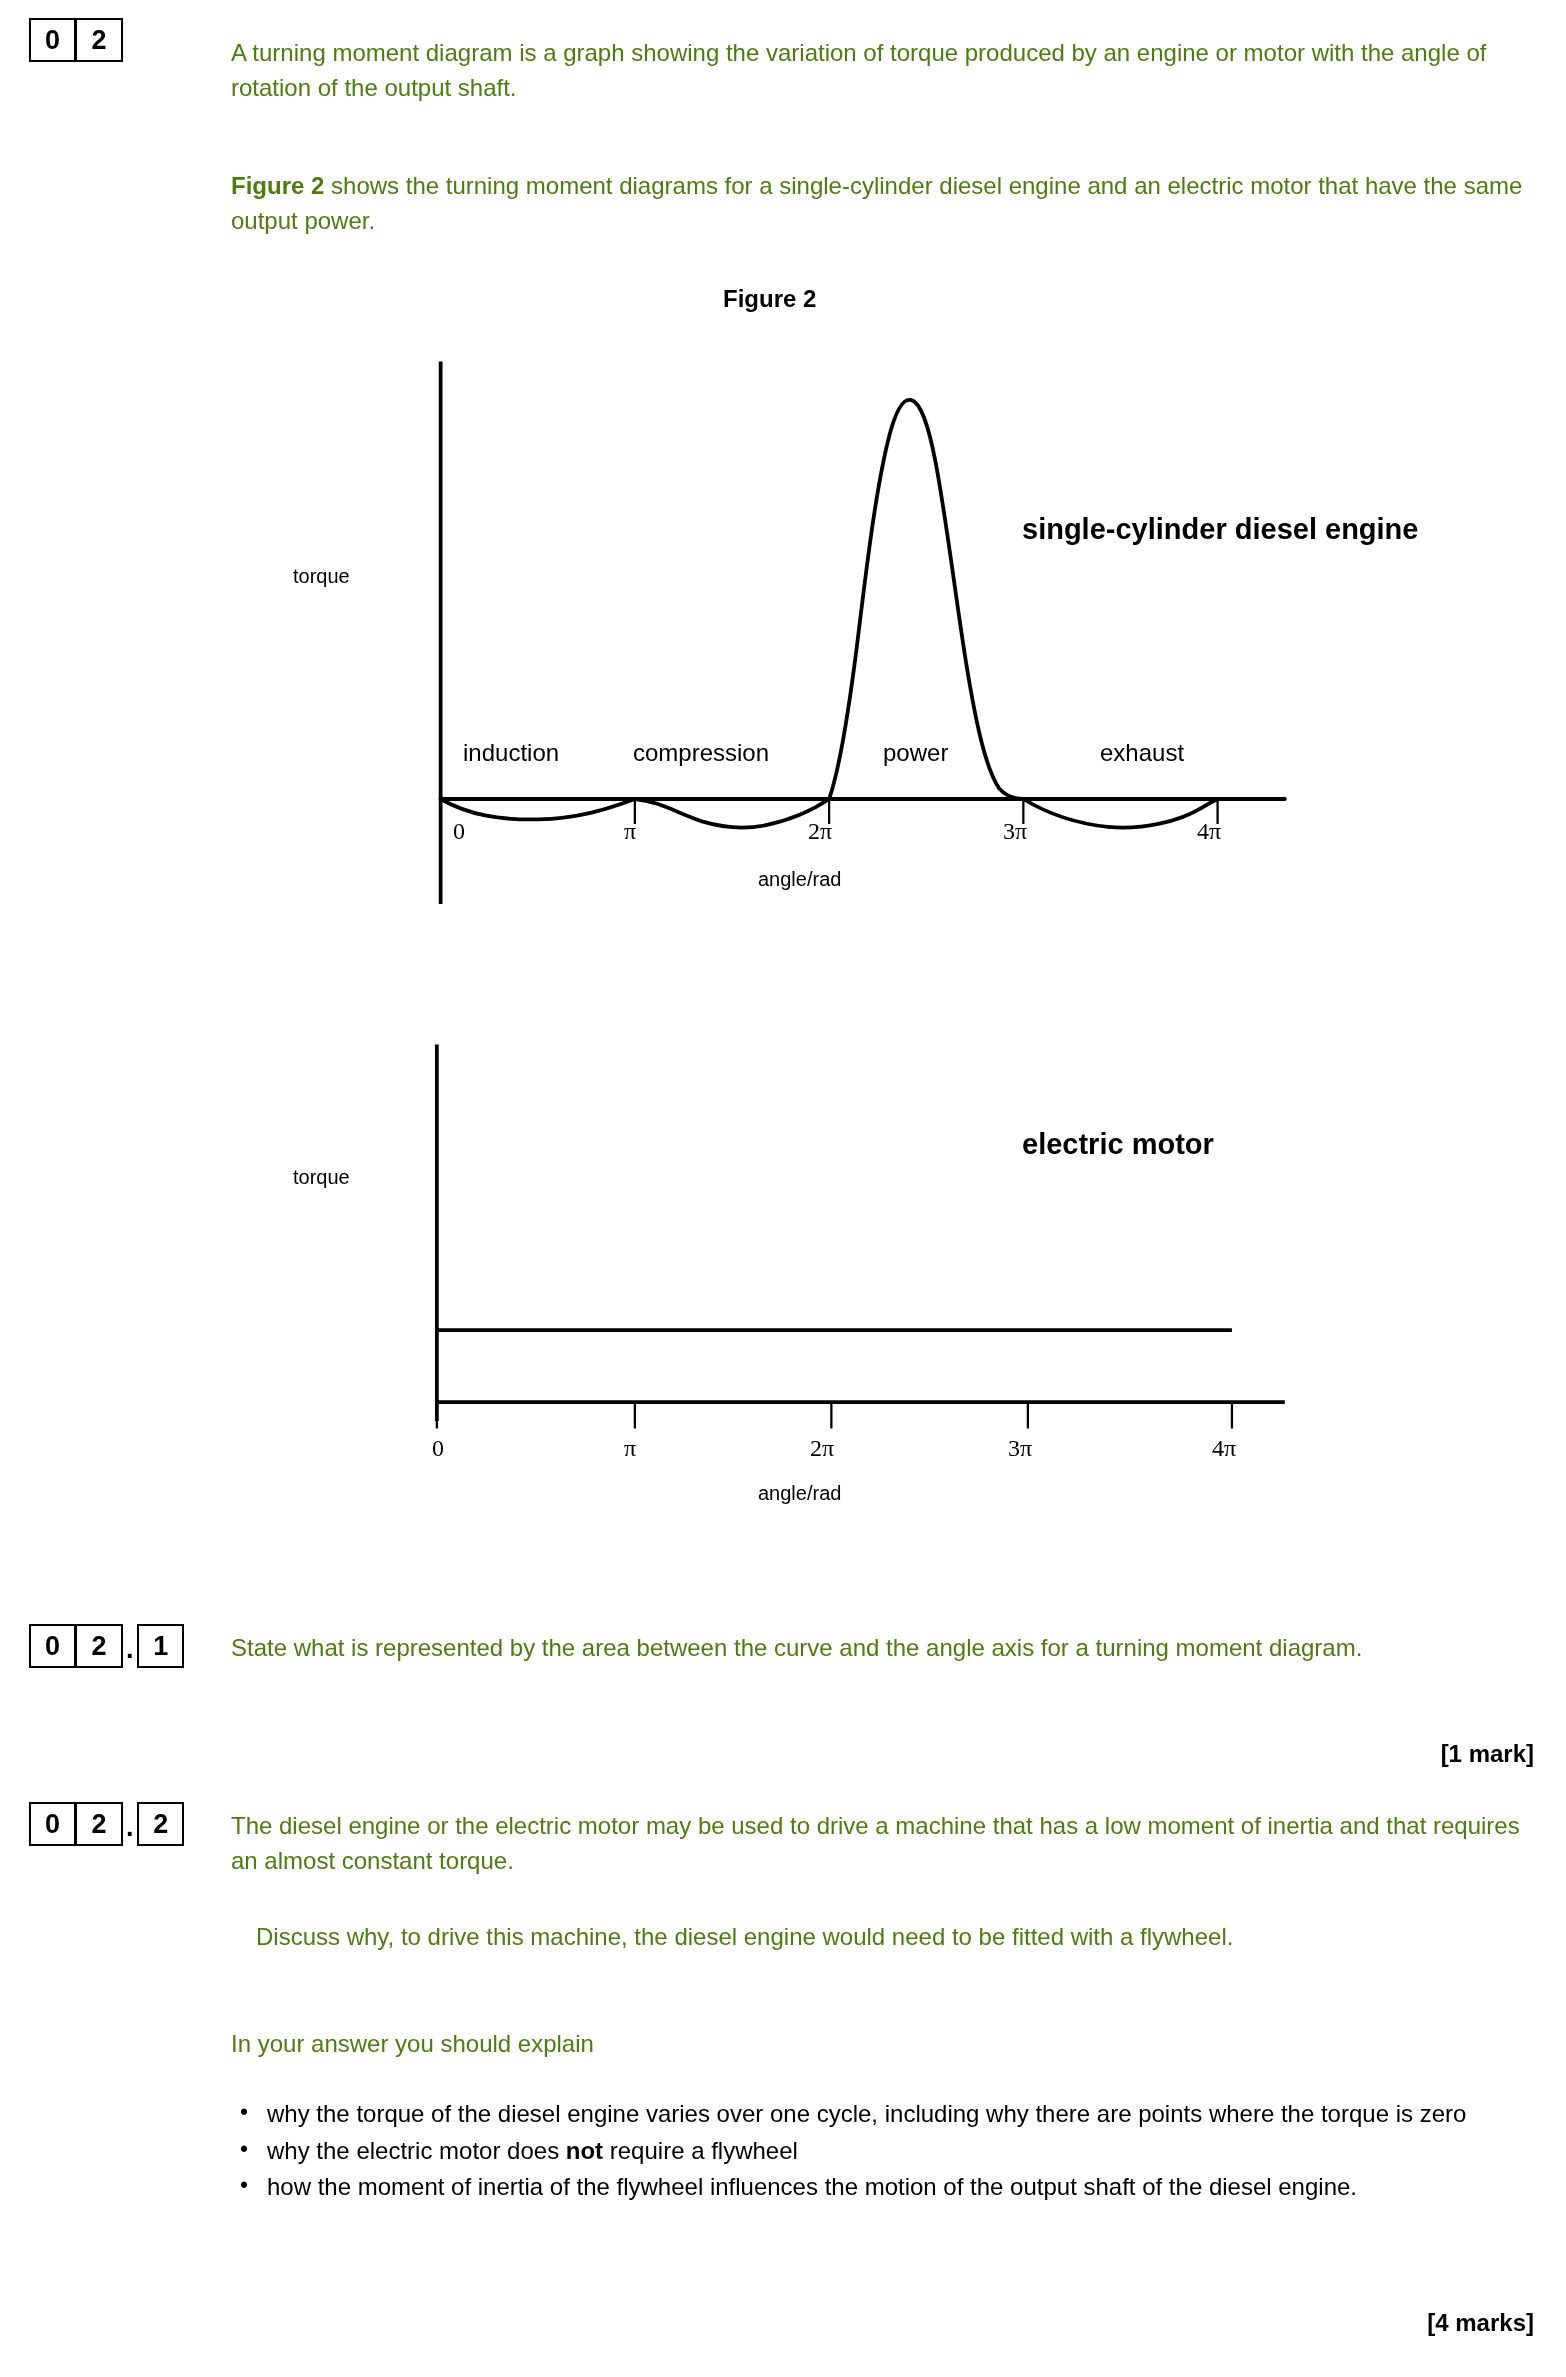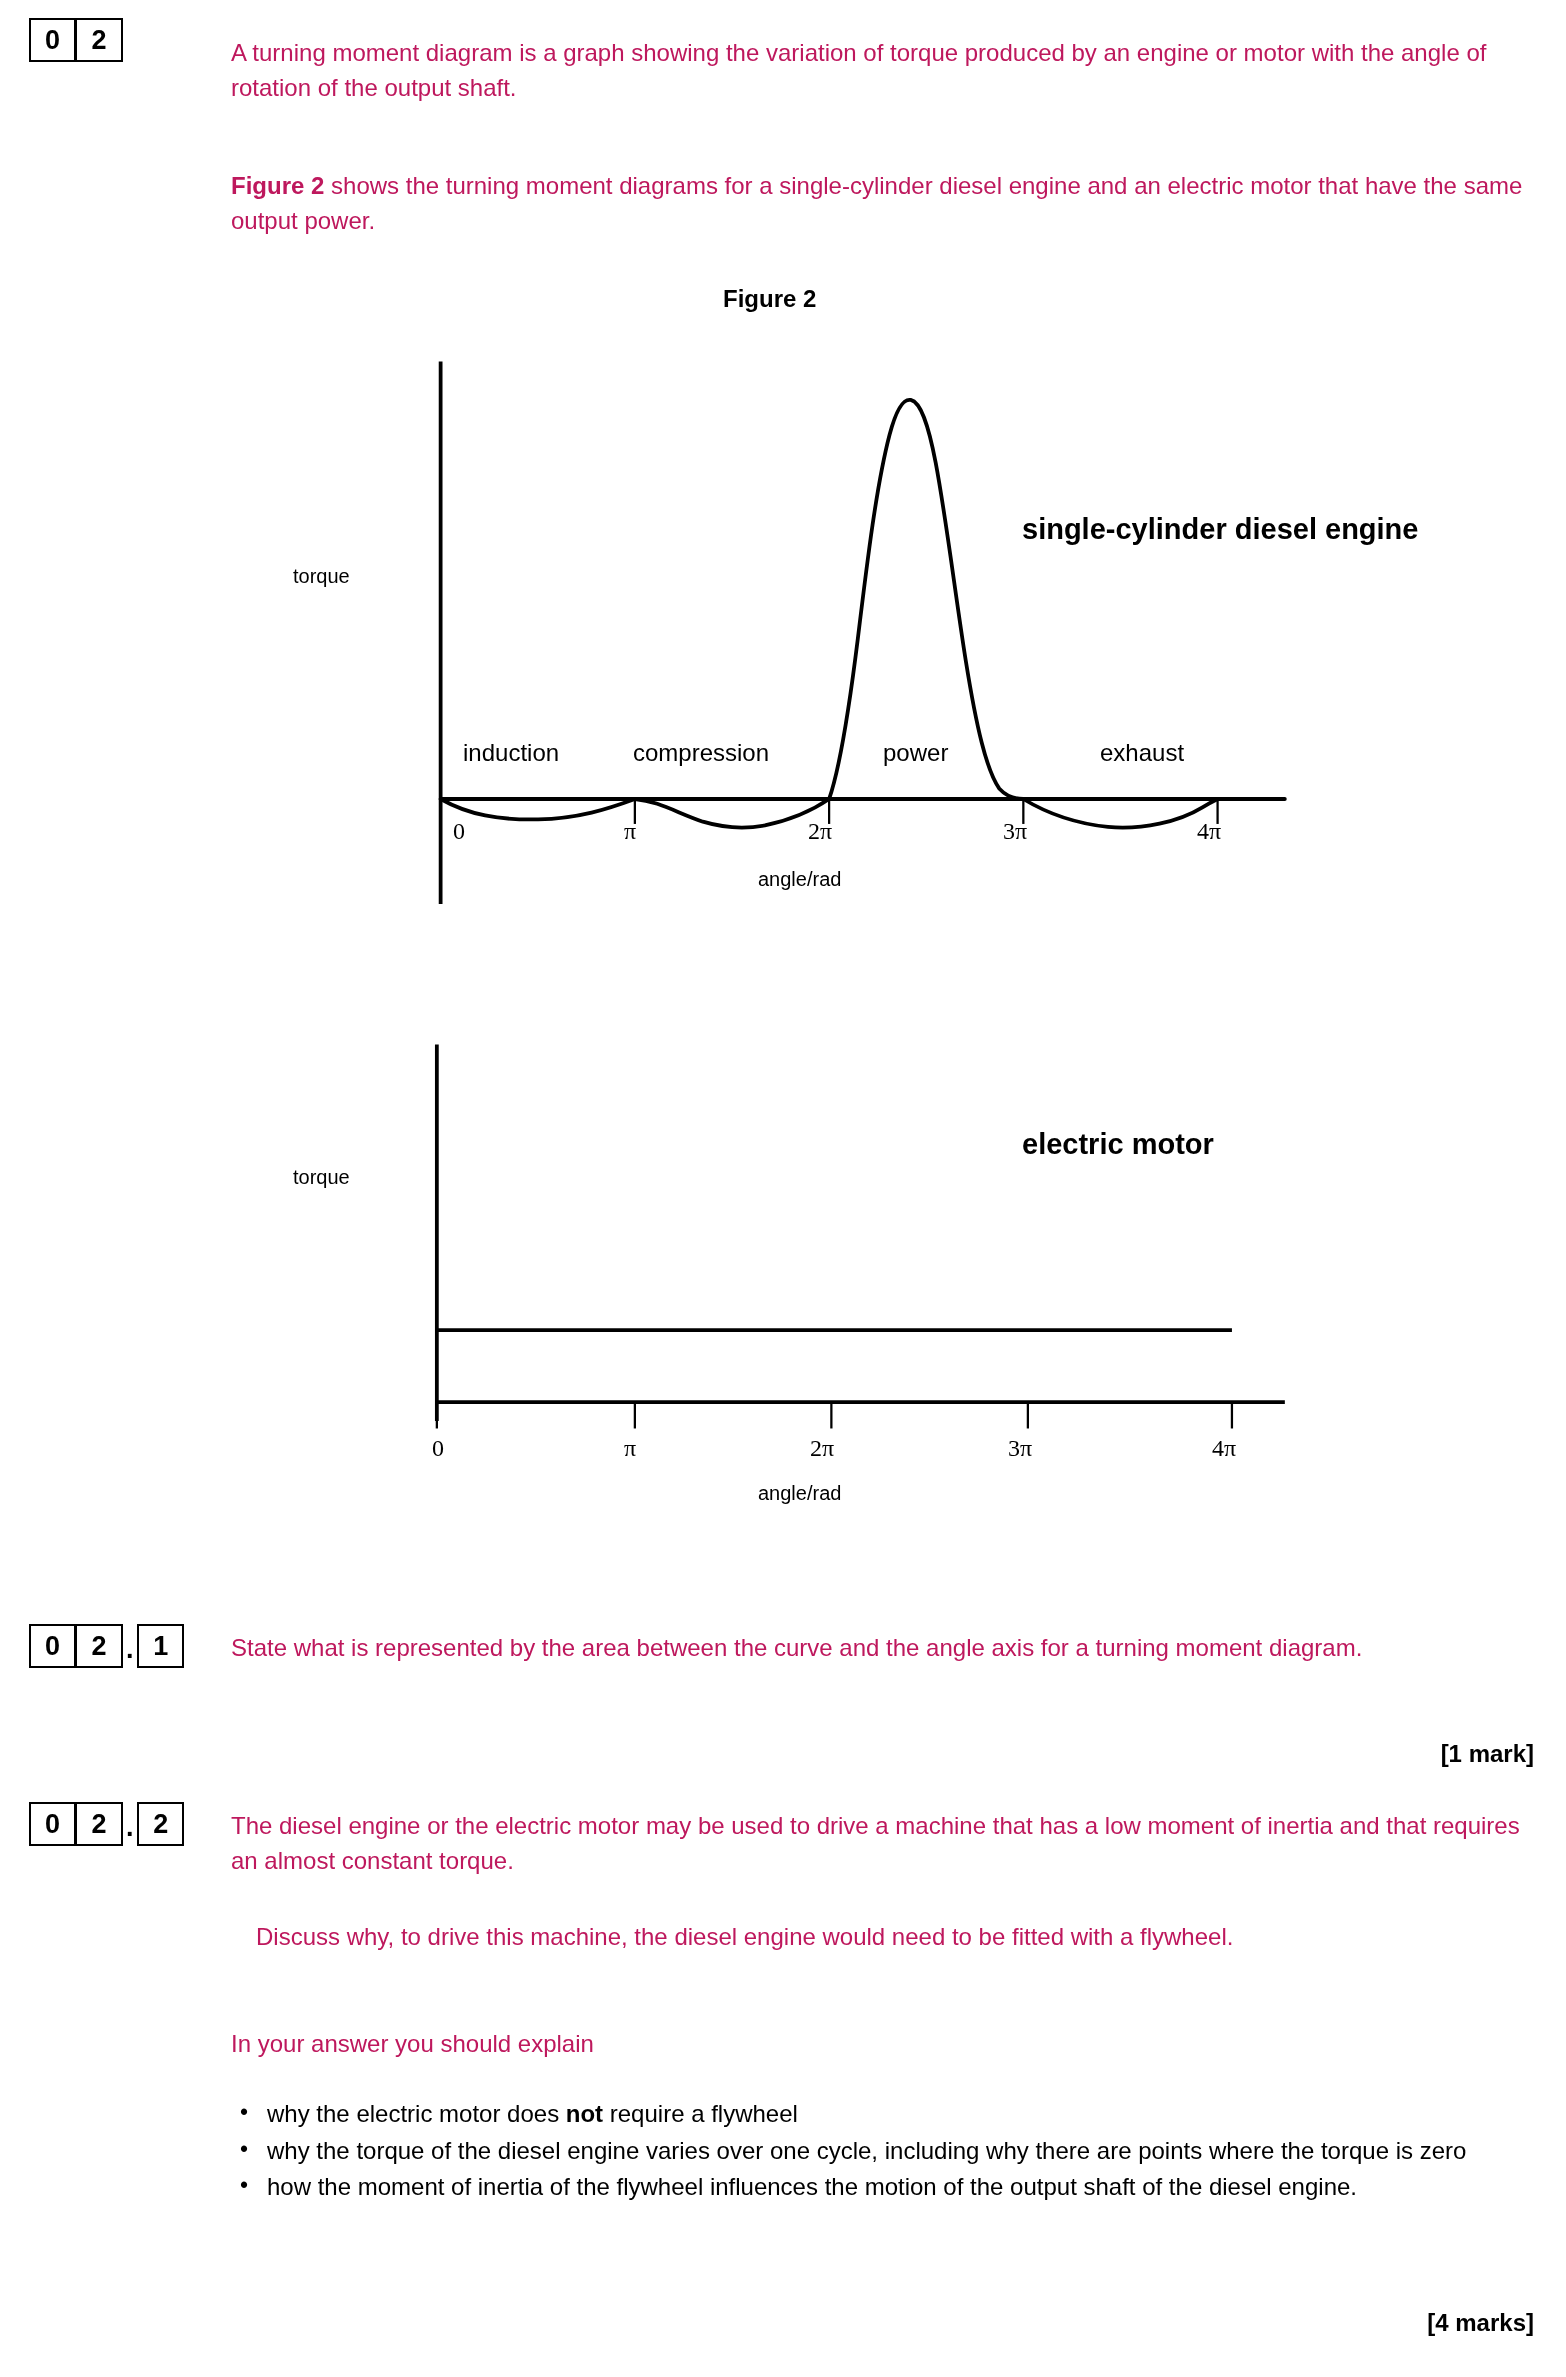--- a/index.html
+++ b/index.html
@@ -42,21 +42,21 @@
     padding: 0 3.8px 0 3px;
     align-self: flex-end;
     margin-bottom: 3px;
   }
 
   
   .para {
     position: absolute;
     font-size: 24px;
     line-height: 35px;
-    color: #be185d;
+    color: #4d7c0f;
     font-family: "Liberation Sans", sans-serif;
   }
   .b { font-weight: bold; }
 
   .marks {
     position: absolute;
     font-size: 24px;
     font-weight: bold;
     right: 32px;
     font-family: "Liberation Sans", sans-serif;
@@ -231,24 +231,24 @@
 </div>
 
 <div class="para" style="left:231px; top:1808px; width:1315px;">The diesel engine or the electric motor may be used to drive a machine that has a low moment of inertia and that requires an almost constant torque.</div>
 
 <div class="para" style="left:231px; top:1919px; width:1308px;margin-left:25px;">Discuss why, to drive this machine, the diesel engine would need to be fitted with a flywheel.</div>
 
 <div class="para" style="left:231px; top:2026px; width:1308px;">In your answer you should explain</div>
 
 <ul class="bullets" style="left:231px; top:2096px; width:1315px;">
   <li>
-    <span>why the electric motor does </span><span class="b">not</span><span> require a flywheel</span>
+    <span>why the torque of the diesel engine varies over one cycle, including why there are points where the torque is zero</span>
   </li>
   <li>
-    <span>why the torque of the diesel engine varies over one cycle, including why there are points where the torque is zero</span>
+    <span>why the electric motor does </span><span class="b">not</span><span> require a flywheel</span>
   </li>
   <li>
     <span>how the moment of inertia of the flywheel influences the motion of the output shaft of the diesel engine.</span>
   </li>
 </ul>
 
 <div class="marks" style="top:2309px;">[4 marks]</div>
 
 
 </body></html>

